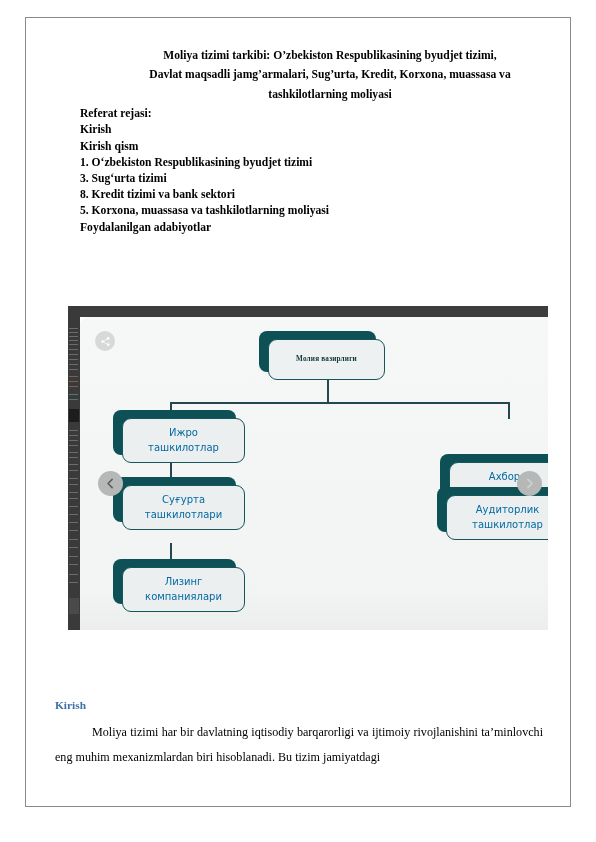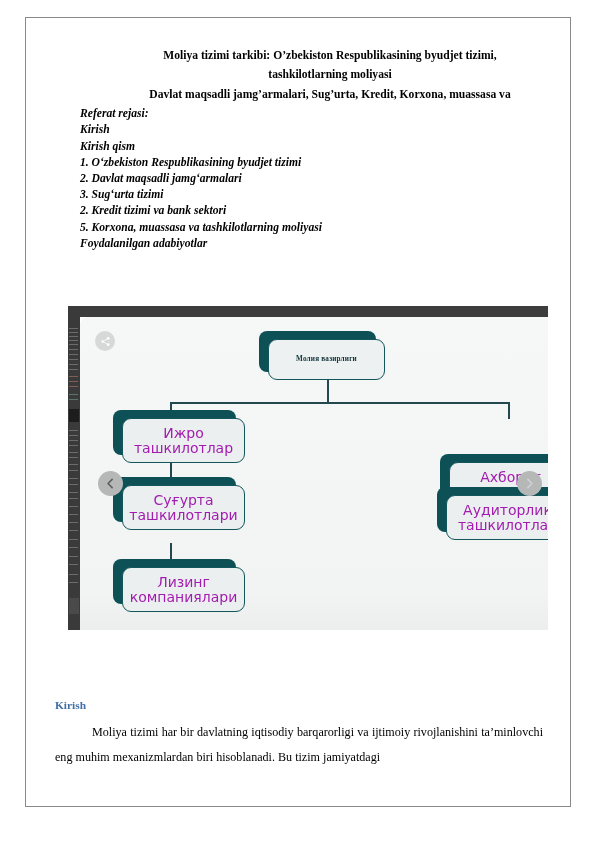--- a/index.html
+++ b/index.html
@@ -44,21 +44,20 @@
     color: #000000;
     margin: 0 0 3px 0;
     padding: 0 8px;
   }
 
   
   .outline {
     margin: 0;
     padding: 0;
     list-style: none;
-    font-style: italic;
   }
   .outline li {
     font-family: "Liberation Serif", "DejaVu Serif", serif;
     font-weight: bold;
     font-size: 11.6px;
     line-height: 16.2px;
     color: #000000;
     white-space: nowrap;
   }
 
@@ -169,23 +168,23 @@
     border: 1.6px solid #13565b;
     border-radius: 9px;
     box-sizing: border-box;
     display: flex;
     align-items: center;
     justify-content: center;
     text-align: center;
   }
   .org-node .label {
     font-family: "DejaVu Sans", "Liberation Sans", sans-serif;
-    font-size: 14px;
+    font-size: 10px;
     line-height: 14.5px;
-    color: #a21caf;
+    color: #0369a1;
     white-space: pre-line;
     padding: 0 3px;
   }
   .org-node.root .face {
     background: #eef1f1;
     border-width: 1.4px;
   }
   .org-node.root .label {
     font-family: "Liberation Serif", "DejaVu Serif", serif;
     font-weight: bold;
@@ -226,32 +225,31 @@
 </style>
 </head>
 <body>
 
 <div id="page-frame"></div>
 
 <div id="page-content">
 
   <div>
     <div class="doc-title">Moliya tizimi tarkibi: O’zbekiston Respublikasining byudjet tizimi,</div>
+    <div class="doc-title">Davlat maqsadli jamg’armalari, Sug’urta, Kredit, Korxona, muassasa va</div>
     <div class="doc-title">tashkilotlarning moliyasi</div>
-    <div class="doc-title">Davlat maqsadli jamg’armalari, Sug’urta, Kredit, Korxona, muassasa va</div>
   </div>
 
   <ul class="outline">
     <li>Referat rejasi:</li>
     <li>Kirish</li>
     <li>Kirish qism</li>
     <li>1. O‘zbekiston Respublikasining byudjet tizimi</li>
-    <li>2. Davlat maqsadli jamg‘armalari</li>
     <li>3. Sug‘urta tizimi</li>
-    <li>2. Kredit tizimi va bank sektori</li>
+    <li>8. Kredit tizimi va bank sektori</li>
     <li>5. Korxona, muassasa va tashkilotlarning moliyasi</li>
     <li>Foydalanilgan adabiyotlar</li>
   </ul>
 
 </div>
 
 <div id="diagram-figure">
 
   <div class="img-topbar"></div>
 

